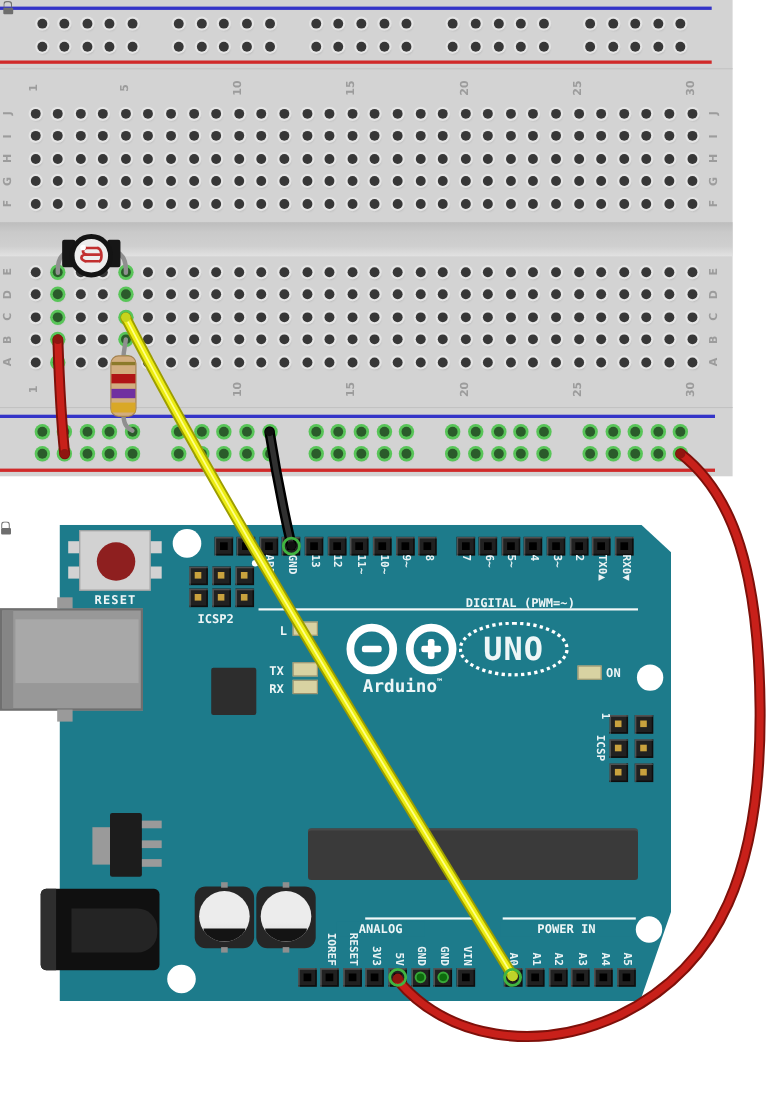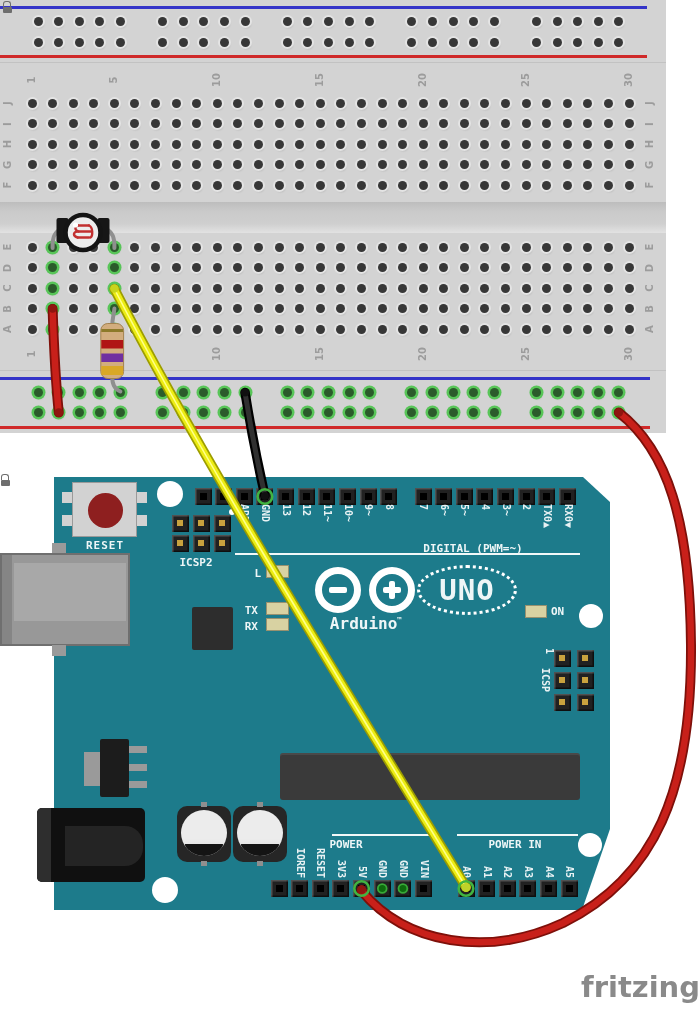--- a/index.html
+++ b/index.html
@@ -574,21 +574,21 @@
     <div class="htext" style="left:236px;top:604px;width:22px;text-align:right;">TX</div>
     <div class="led" style="left:266px;top:602px;"></div>
     <div class="htext" style="left:236px;top:620px;width:22px;text-align:right;">RX</div>
     <div class="led" style="left:266px;top:618px;"></div>
     <div class="led" style="left:525px;top:605px;width:22px;"></div>
     <div class="htext" style="left:551px;top:605px;width:30px;">ON</div>
 
     <div class="wline" style="left:235px;top:553px;width:345px;"></div>
     <div class="htext" style="left:393px;top:542px;width:160px;text-align:center;">DIGITAL (PWM=~)</div>
     <div class="wline" style="left:332px;top:834px;width:105px;"></div>
-    <div class="htext" style="left:306px;top:838px;width:80px;text-align:center;background:var(--teal);">POWER</div>
+    <div class="htext" style="left:306px;top:838px;width:80px;text-align:center;background:var(--teal);">ANALOG</div>
     <div class="wline" style="left:457px;top:834px;width:121px;"></div>
     <div class="htext" style="left:455px;top:838px;width:120px;text-align:center;background:var(--teal);">POWER IN</div>
 
     <div style="position:absolute;left:315px;top:567px;width:32px;height:32px;border:7px solid #fff;border-radius:50%;"></div>
     <div style="position:absolute;left:369px;top:567px;width:32px;height:32px;border:7px solid #fff;border-radius:50%;"></div>
     <div style="position:absolute;left:329px;top:587px;width:18px;height:6px;background:#fff;border-radius:2px;"></div>
     <div style="position:absolute;left:383px;top:587px;width:18px;height:6px;background:#fff;border-radius:2px;"></div>
     <div style="position:absolute;left:389px;top:581px;width:6px;height:18px;background:#fff;border-radius:2px;"></div>
     <div class="htext" style="left:306px;top:614px;width:120px;text-align:center;font-size:16px;"><span>Arduino</span><sup style="font-size:8px;">™</sup></div>
     <div style="position:absolute;left:417px;top:565px;width:100px;height:50px;border:3px dotted #fff;border-radius:50%;box-sizing:border-box;text-align:center;">
@@ -811,14 +811,13 @@
 
   <div class="lock" style="left:2px;top:1px;">
       <div class="sh"></div>
       <div class="bd"></div>
     </div>
   <div class="lock" style="left:0px;top:474px;">
       <div class="sh"></div>
       <div class="bd"></div>
     </div>
 
-  <div id="fritzing">fritzing</div>
 </div>
 
 </body></html>

